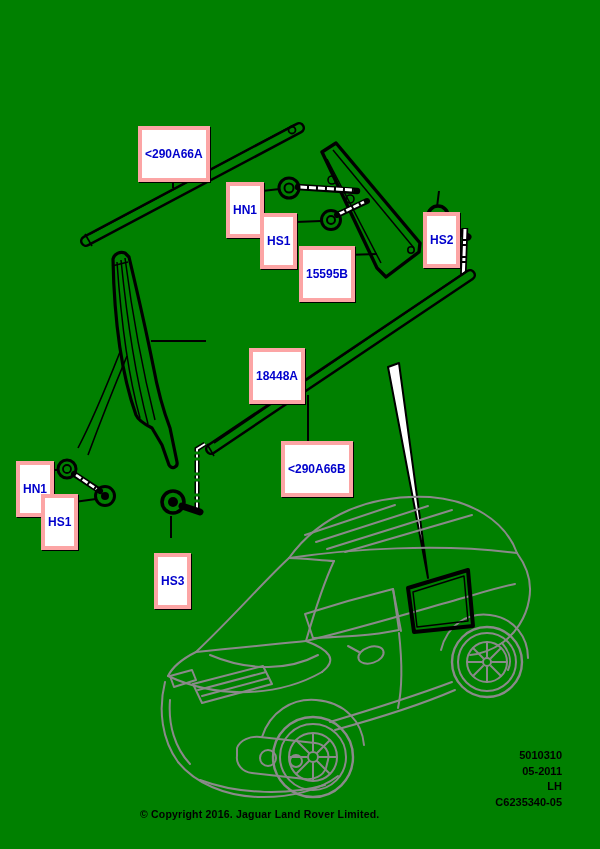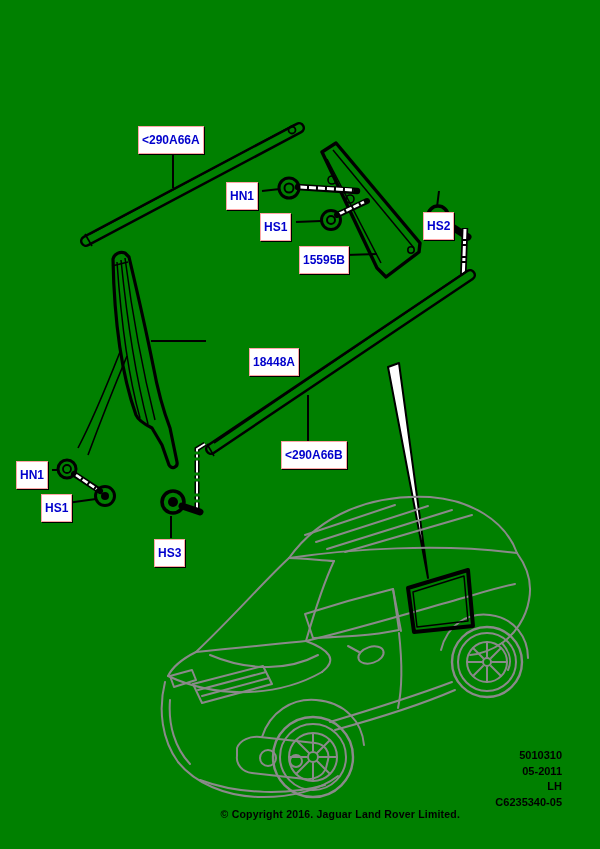--- a/index.html
+++ b/index.html
@@ -1,22 +1,22 @@
 <!DOCTYPE html>
 <html><head>
 <meta charset="utf-8">
 <style>
   html,body{margin:0;padding:0;}
   .stage{position:relative;width:600px;height:849px;background:#008000;overflow:hidden;
          font-family:"Liberation Sans",sans-serif;}
   .art{position:absolute;left:0;top:0;}
-  .plabel{position:absolute;background:#ffffff;border:1px solid #fca5a5;color:#0000cc;
-          font-weight:bold;font-size:12px;line-height:14px;padding:6px 3px;white-space:nowrap;
+  .plabel{position:absolute;background:#ffffff;border:4px solid #fca5a5;color:#0000cc;
+          font-weight:bold;font-size:12px;line-height:14px;padding:17px 3px;white-space:nowrap;
           box-shadow:1px 1px 0 #000;cursor:pointer;}
-  .footer-copy{position:absolute;left:140px;top:808px;width:320px;text-align:right;
+  .footer-copy{position:absolute;left:140px;top:808px;width:320px;text-align:left;
                color:#000000;font-size:10.5px;font-weight:bold;letter-spacing:.2px;}
   .plate{position:absolute;left:466px;top:748px;width:96px;text-align:right;color:#000000;
          font-size:11px;line-height:15.5px;font-weight:bold;}
 </style>
 </head>
 <body>
 
 <div class="stage">
 
 <svg class="art" width="600" height="849" viewBox="0 0 600 849">
@@ -202,21 +202,21 @@
 
   <div class="plabel" style="left:138px;top:126px;">&lt;290A66A</div>
   <div class="plabel" style="left:226px;top:182px;">HN1</div>
   <div class="plabel" style="left:260px;top:213px;">HS1</div>
   <div class="plabel" style="left:299px;top:246px;">15595B</div>
   <div class="plabel" style="left:423px;top:172px;margin-top:40px;">HS2</div>
   <div class="plabel" style="left:206px;top:348px;margin-left:43px;">18448A</div>
   <div class="plabel" style="left:281px;top:441px;">&lt;290A66B</div>
   <div class="plabel" style="left:16px;top:461px;">HN1</div>
   <div class="plabel" style="left:41px;top:494px;">HS1</div>
-  <div class="plabel" style="left:154px;top:539px;">HS3</div>
+  <div class="plabel" style="left:154px;top:553px;">HS3</div>
 
   <div class="plate">
     <div>5010310</div>
     <div>05-2011</div>
     <div>LH</div>
     <div>C6235340-05</div>
   </div>
 
   <div class="footer-copy">© Copyright 2016. Jaguar Land Rover Limited.</div>
 

